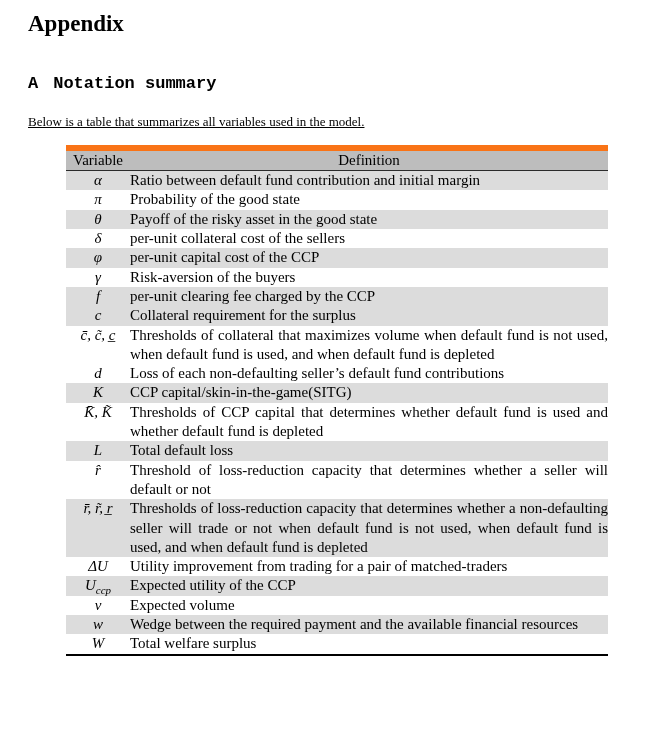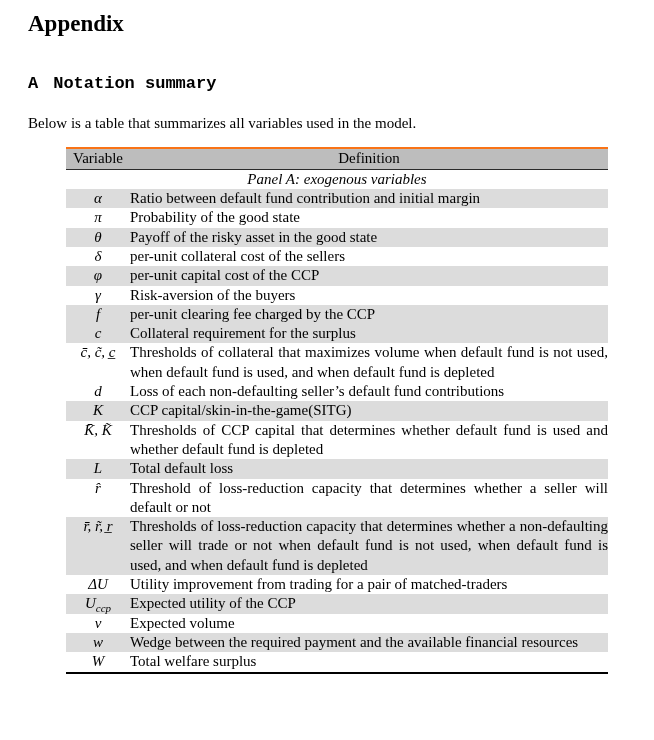--- a/index.html
+++ b/index.html
@@ -30,30 +30,31 @@
     font-weight: bold;
     line-height: 1.2;
     font-family: Liberation Mono, monospace;
   }
   h2.section-heading .sec-label {
     display: inline-block;
     margin-right: 15px;
   }
   p.intro {
     margin: 20px 0 0 0;
-    font-size: 15px;
+    font-size: 13px;
     line-height: 1.3;
+    text-decoration: underline;
   }
   table.notation {
     border-collapse: collapse;
     table-layout: fixed;
     width: 542px;
     margin: 14px 0 0 38px; 
     font-size: 15px;
-    border-top: 2px solid #f97316;
+    border-top: 6px solid #f97316;
     border-bottom: 2px solid #000000;
   }
   table.notation th,
   table.notation td {
     padding: 0;
     line-height: 19.3px;
     vertical-align: top;
   }
   table.notation thead th {
     background: #bdbdbd;
@@ -96,23 +97,20 @@
   <p class="intro">Below is a table that summarizes all variables used in the model.</p>
 
   <table class="notation">
     <thead>
       <tr>
         <th class="col-var">Variable</th>
         <th class="col-def">Definition</th>
       </tr>
     </thead>
     <tbody id="notation-tbody">
-        <tr>
-          <td colspan="2" class="panel">Panel A: exogenous variables</td>
-        </tr>
         <tr class="shade">
           <td class="sym">α</td>
           <td class="def">Ratio between default fund contribution and initial margin</td>
         </tr>
         <tr>
           <td class="sym">π</td>
           <td class="def">Probability of the good state</td>
         </tr>
         <tr class="shade">
           <td class="sym">θ</td>

